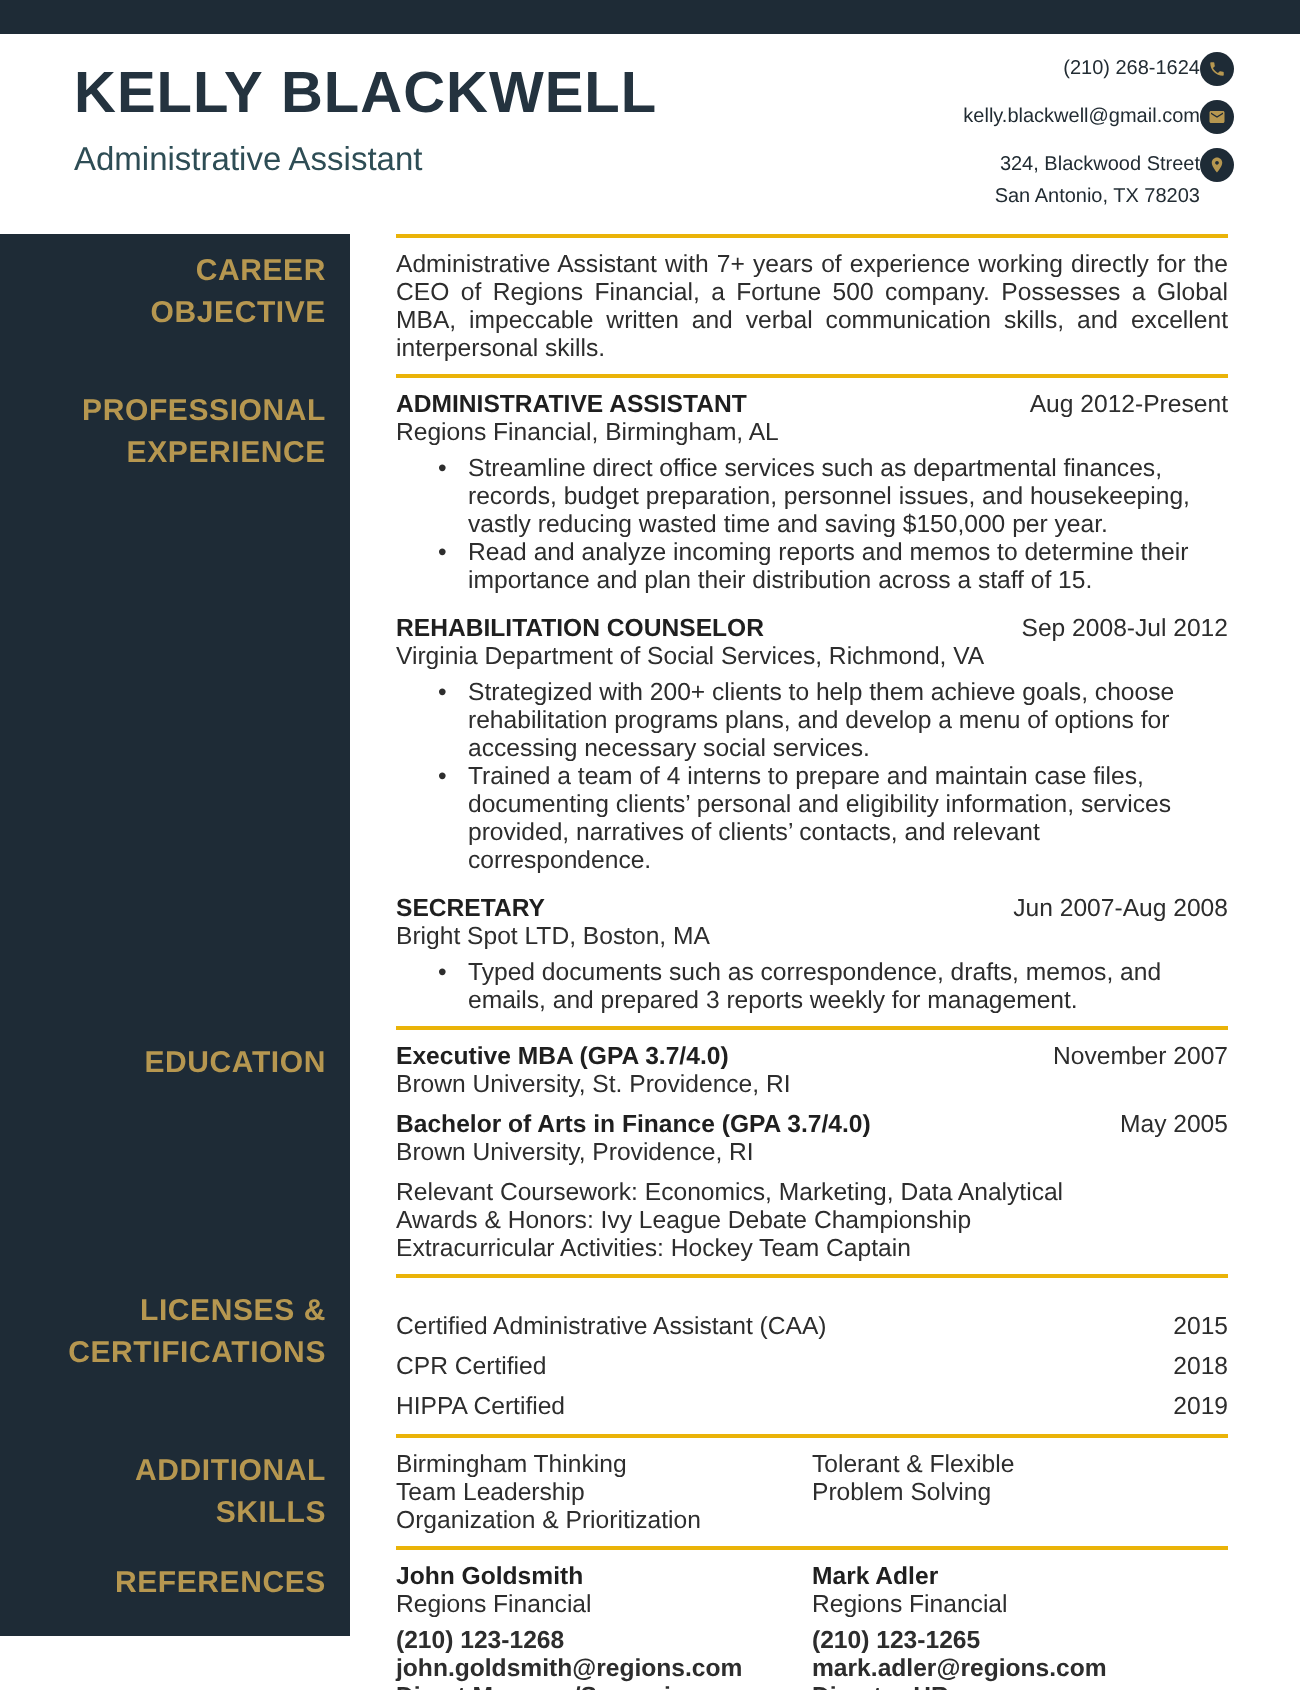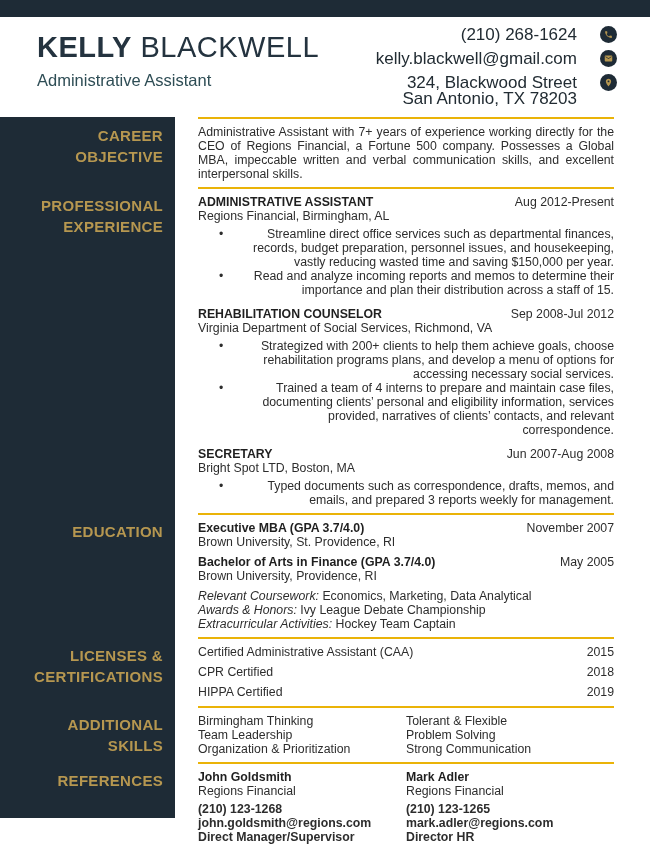--- a/index.html
+++ b/index.html
@@ -11,25 +11,25 @@
     overflow:hidden;
     color:#2d2d2d;
   }
   .topbar { height:17px; width:100%; background:#1e2b36; }
 
   
   .header { position:relative; height:100px; background:#fff; }
   .name-block { position:absolute; left:37px; top:14px; }
   .name { font-size:29px; color:#24333f; letter-spacing:0.5px; white-space:nowrap; }
   .name-first { font-weight:bold; }
-  .name-last { font-weight:normal; }
+  .name-last { font-weight:bold; }
   .subtitle { font-size:16.5px; color:#2e4d55; margin-top:7px; }
 
   .contact { position:absolute; right:33px; top:8px; display:flex; flex-direction:column; gap:6px; align-items:flex-end; }
-  .contact-row { display:flex; align-items:flex-start; gap:23px; font-size:17px; color:#222c33; line-height:16px; }
+  .contact-row { display:flex; align-items:flex-start; gap:0; font-size:10px; color:#222c33; line-height:16px; }
   .contact-text { text-align:right; padding-top:2px; }
   .icon-circle { width:17px; height:17px; min-width:17px; border-radius:50%; background:#1e2b36; display:flex; align-items:center; justify-content:center; margin-top:1px; }
   .icon-circle svg { width:9px; height:9px; fill:#b69750; }
 
   
   .main { position:absolute; top:117px; left:0; right:0; }
   .sidebar-bg { position:absolute; left:0; top:0; width:175px; height:701px; background:#1e2b36; }
 
   .section { position:relative; display:flex; }
   .section-label {
@@ -52,31 +52,31 @@
     line-height:14px;
     color:#2d2d2d;
   }
   .justified { text-align:justify; }
 
   
   .job + .job { margin-top:10px; }
   .row-split { display:flex; justify-content:space-between; align-items:baseline; }
   .bold-title { font-weight:bold; color:#1f1f1f; }
   .bullets { list-style:none; margin-top:4px; padding-left:36px; }
-  .bullets li { position:relative;text-align:right; }
+  .bullets li { position:relative; }
   .bullets li::before { content:"\2022"; position:absolute; left:-15px; }
 
   
   .degree + .degree { margin-top:6px; }
   .edu-extras { margin-top:6px; }
-  .extra-label { font-style:italic; }
+  .extra-label { }
 
   
   .license-row { display:flex; justify-content:space-between; padding:3px 0; }
-  .licenses-body { padding-top:3px; padding-bottom:4px; }
+  .licenses-body { padding-top:14px; padding-bottom:4px; }
 
   
   .two-col { display:flex; }
   .col { width:50%; }
   .ref-contact { margin-top:4px;font-weight:bold; }
 </style>
 </head>
 <body>
 
 <div class="topbar"></div>
@@ -225,21 +225,20 @@
     <div class="section-body">
       <div class="two-col">
         <div class="col">
           <div>Birmingham Thinking</div>
           <div>Team Leadership</div>
           <div>Organization &amp; Prioritization</div>
         </div>
         <div class="col">
           <div>Tolerant &amp; Flexible</div>
           <div>Problem Solving</div>
-          <div>Strong Communication</div>
         </div>
       </div>
     </div>
   </div>
 
   <div class="section">
     <div class="section-label">REFERENCES</div>
     <div class="section-body">
       <div class="two-col">
         <div class="col">

